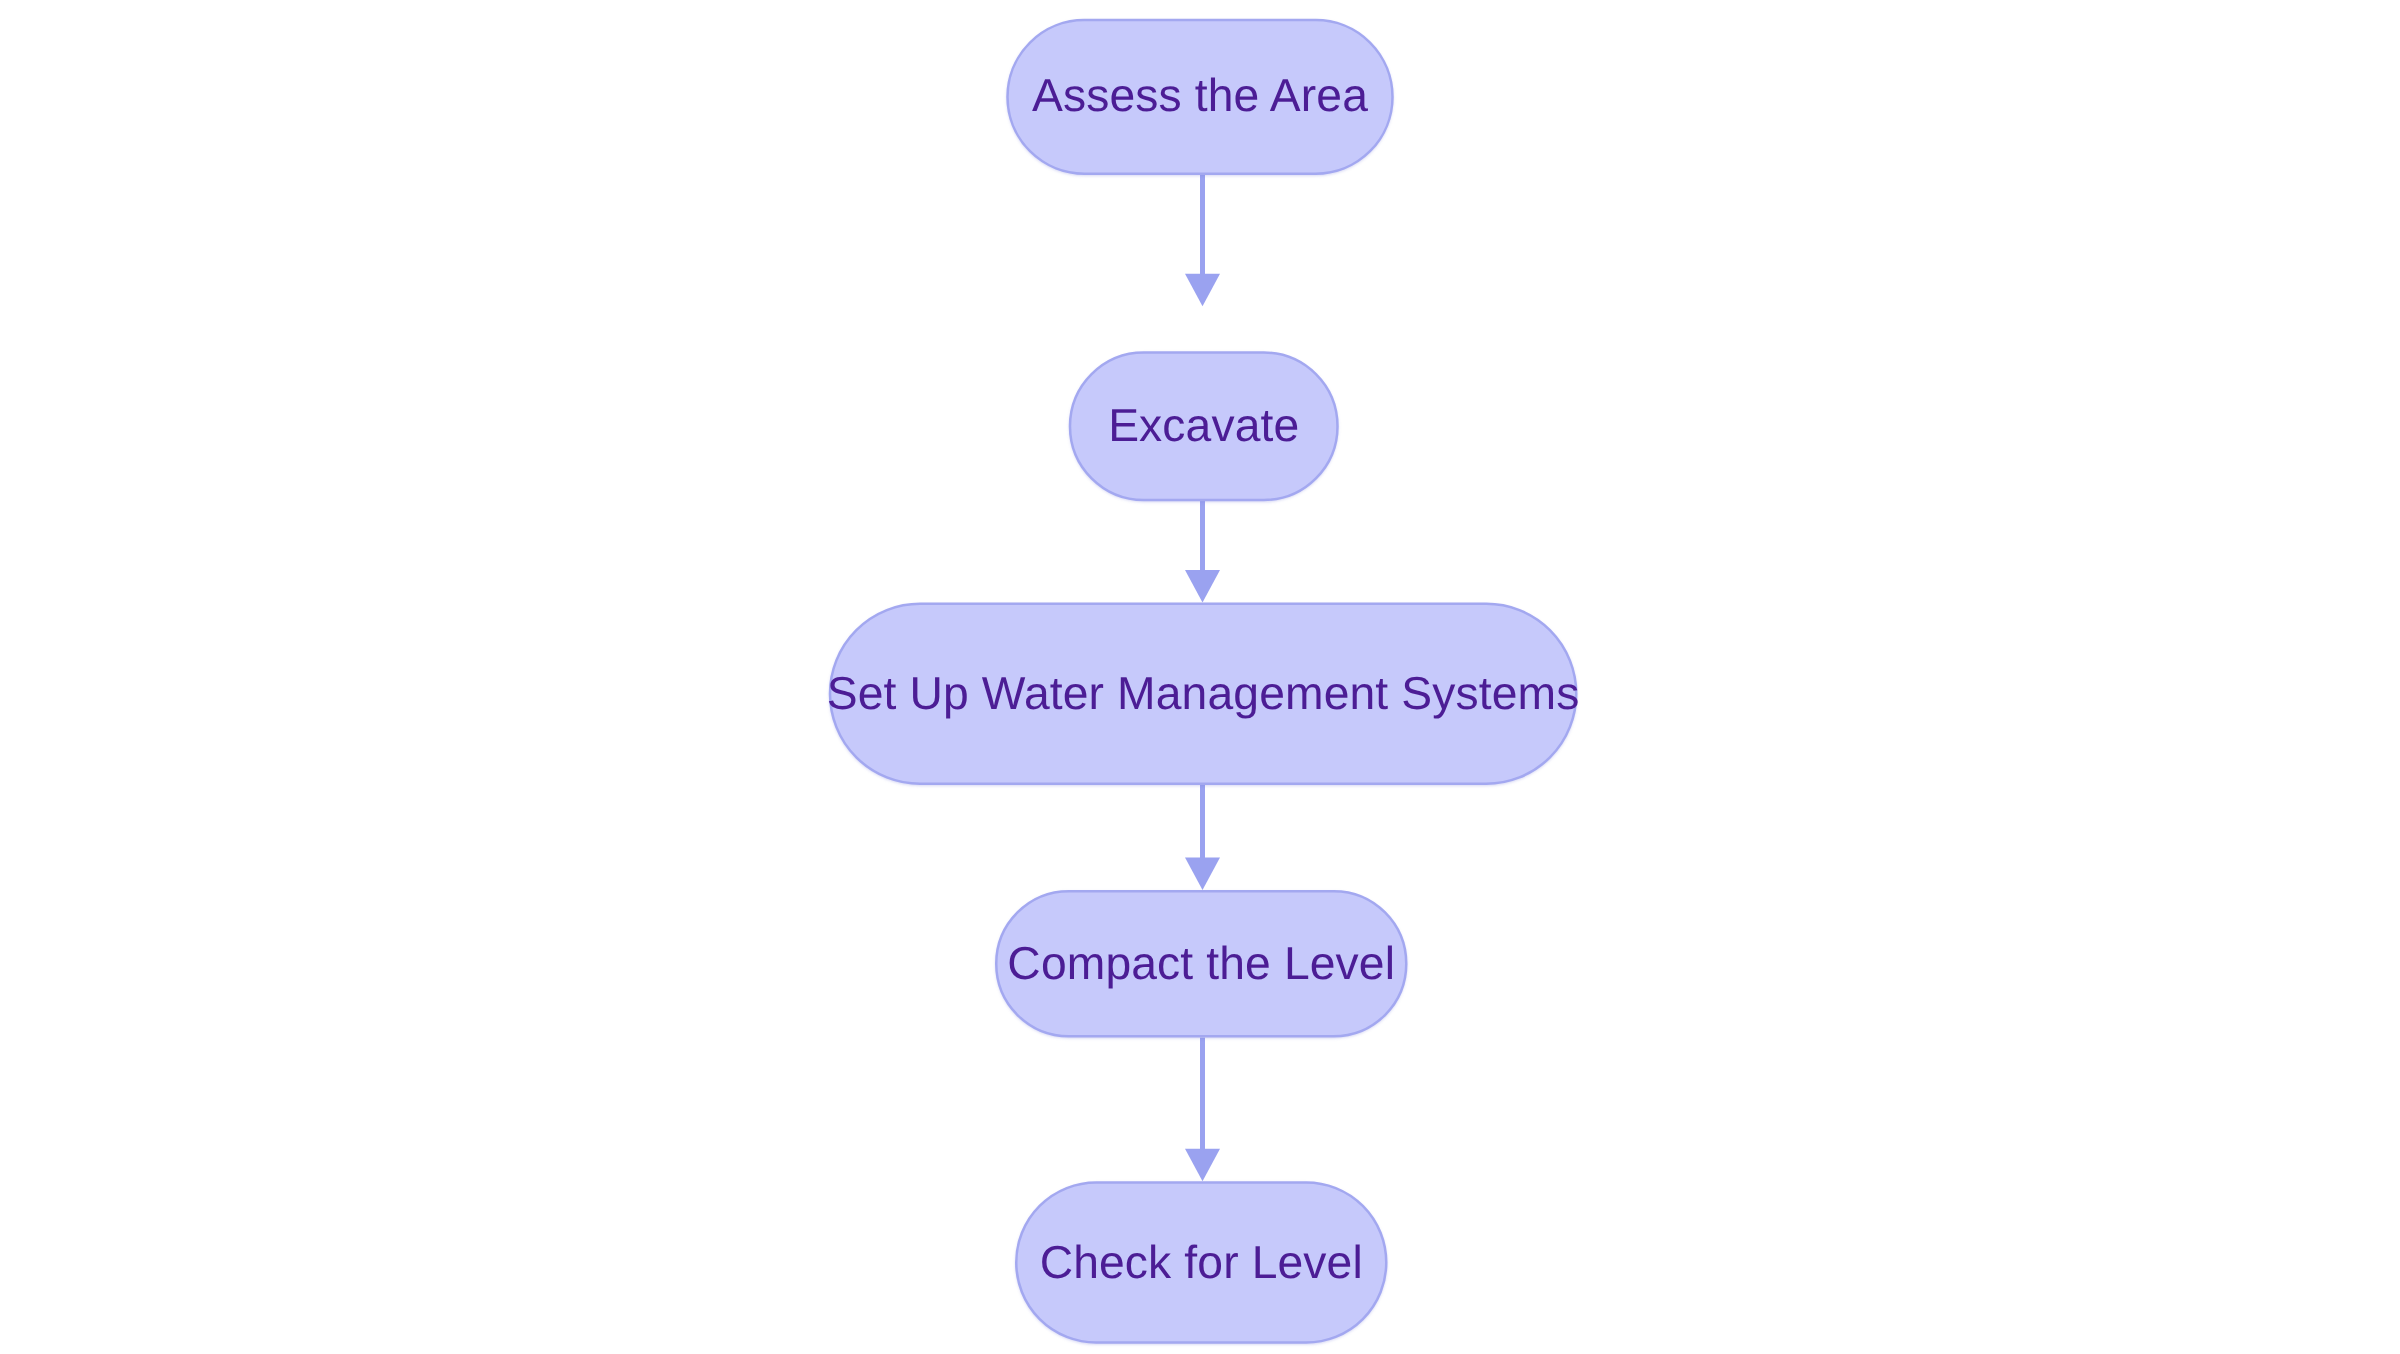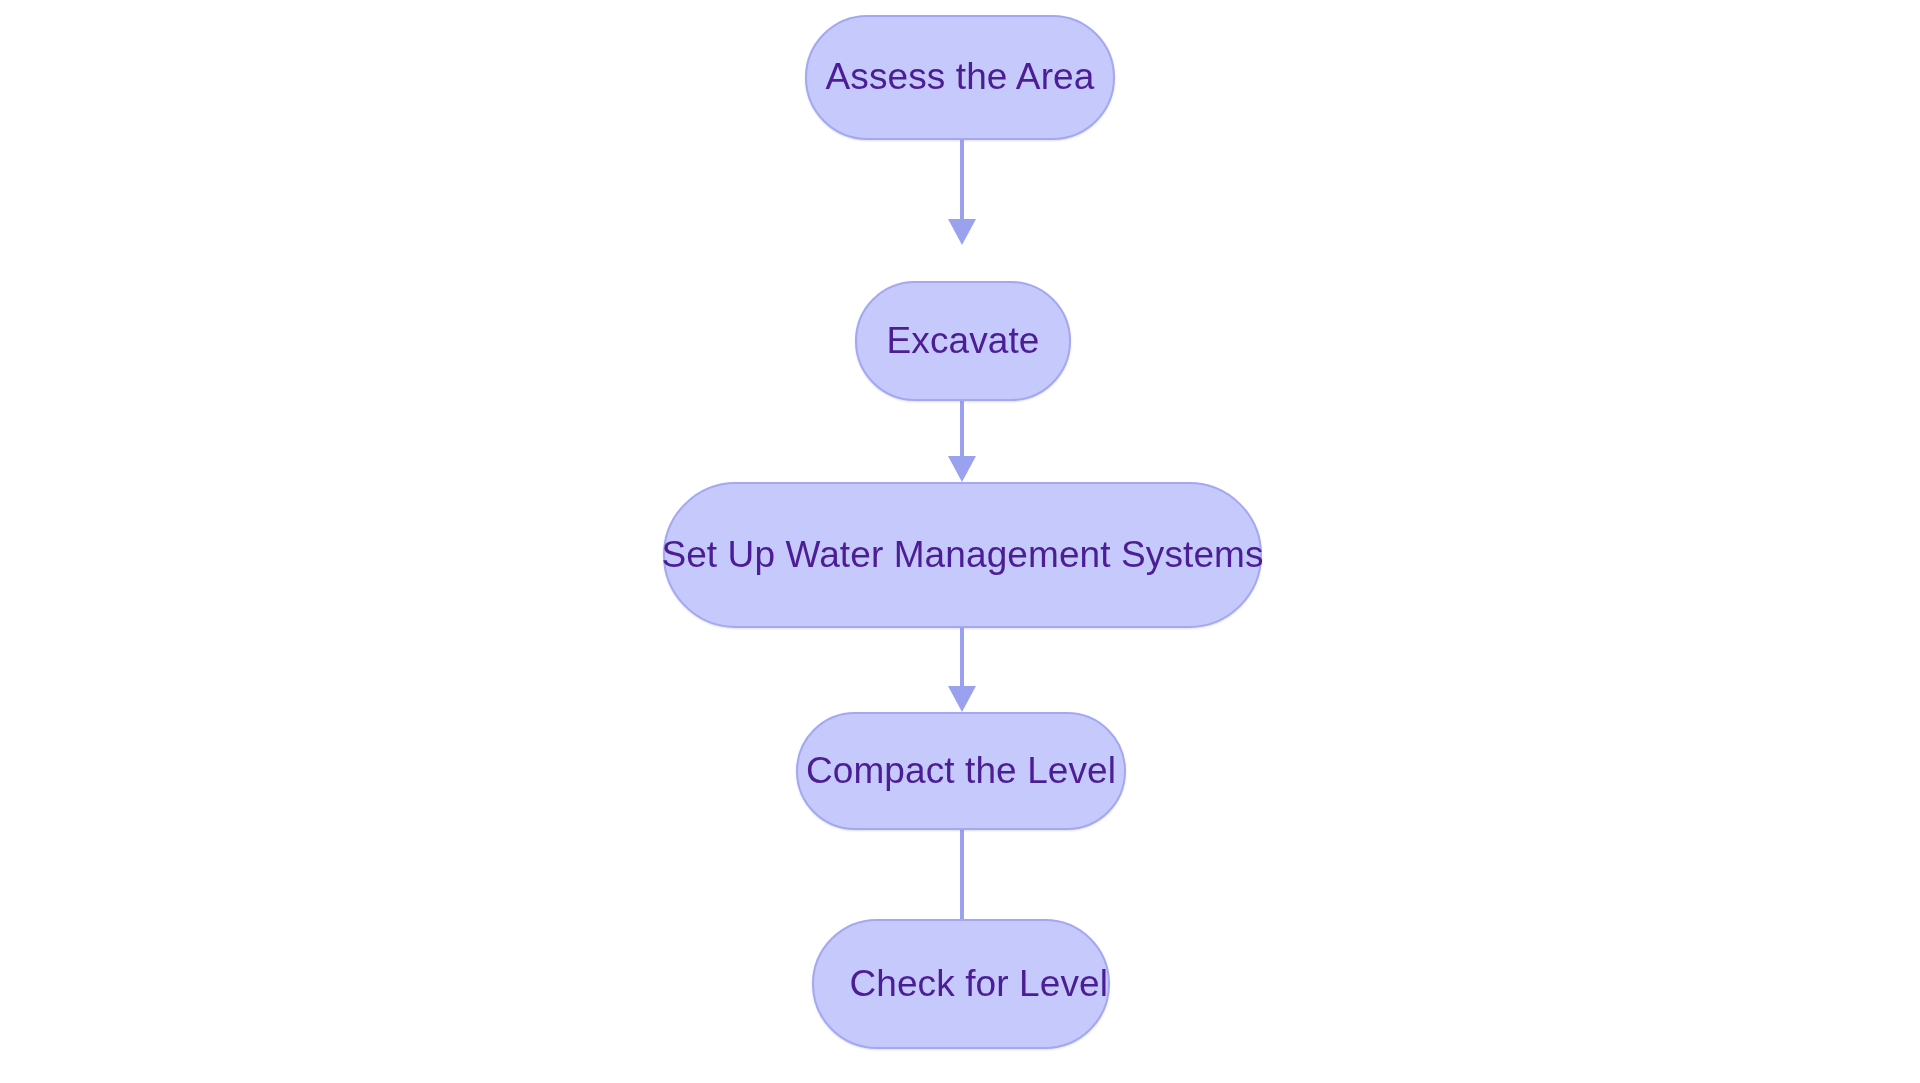--- a/index.html
+++ b/index.html
@@ -95,17 +95,17 @@
   </div>
 
   <div class="node-shape" id="node-2" style="left: 663px; top: 482px; width: 599px; height: 146px;">
     <span class="node-label">Set Up Water Management Systems</span>
   </div>
 
   <div class="node-shape" id="node-3" style="left: 796px; top: 712px; width: 330px; height: 118px;">
     <span class="node-label">Compact the Level</span>
   </div>
 
-  <div class="node-shape" id="node-4" style="left: 812px; top: 919px; width: 298px; height: 130px; justify-content: flex-end;">
+  <div class="node-shape" id="node-4" style="left: 812px; top: 945px; width: 298px; height: 130px;">
     <span class="node-label">Check for Level</span>
   </div>
 
 </div>
 
 </body></html>

